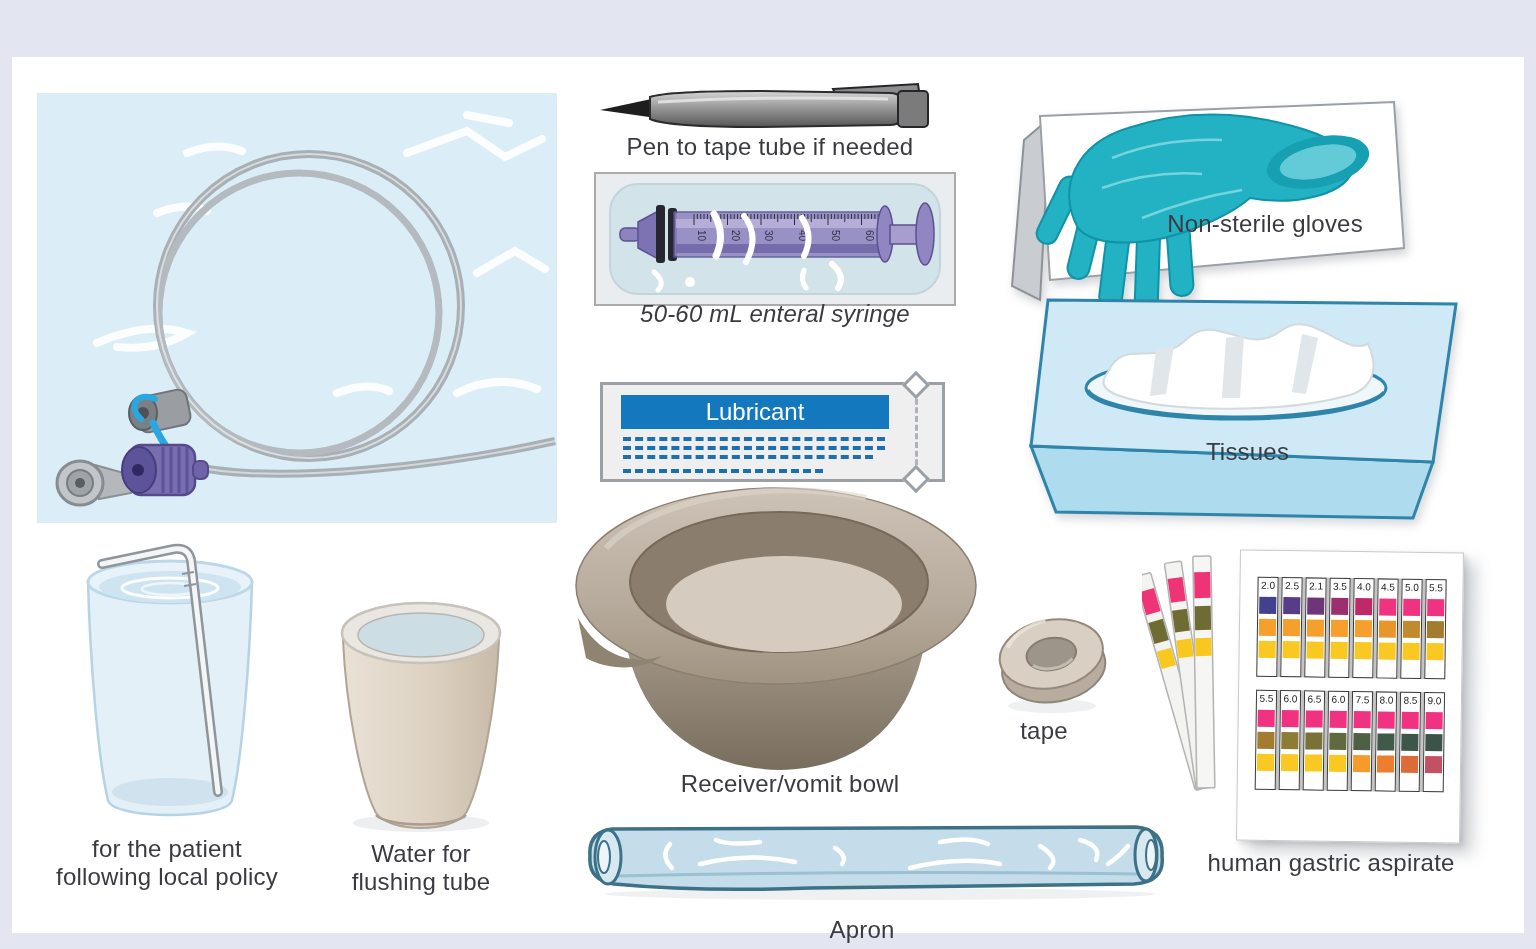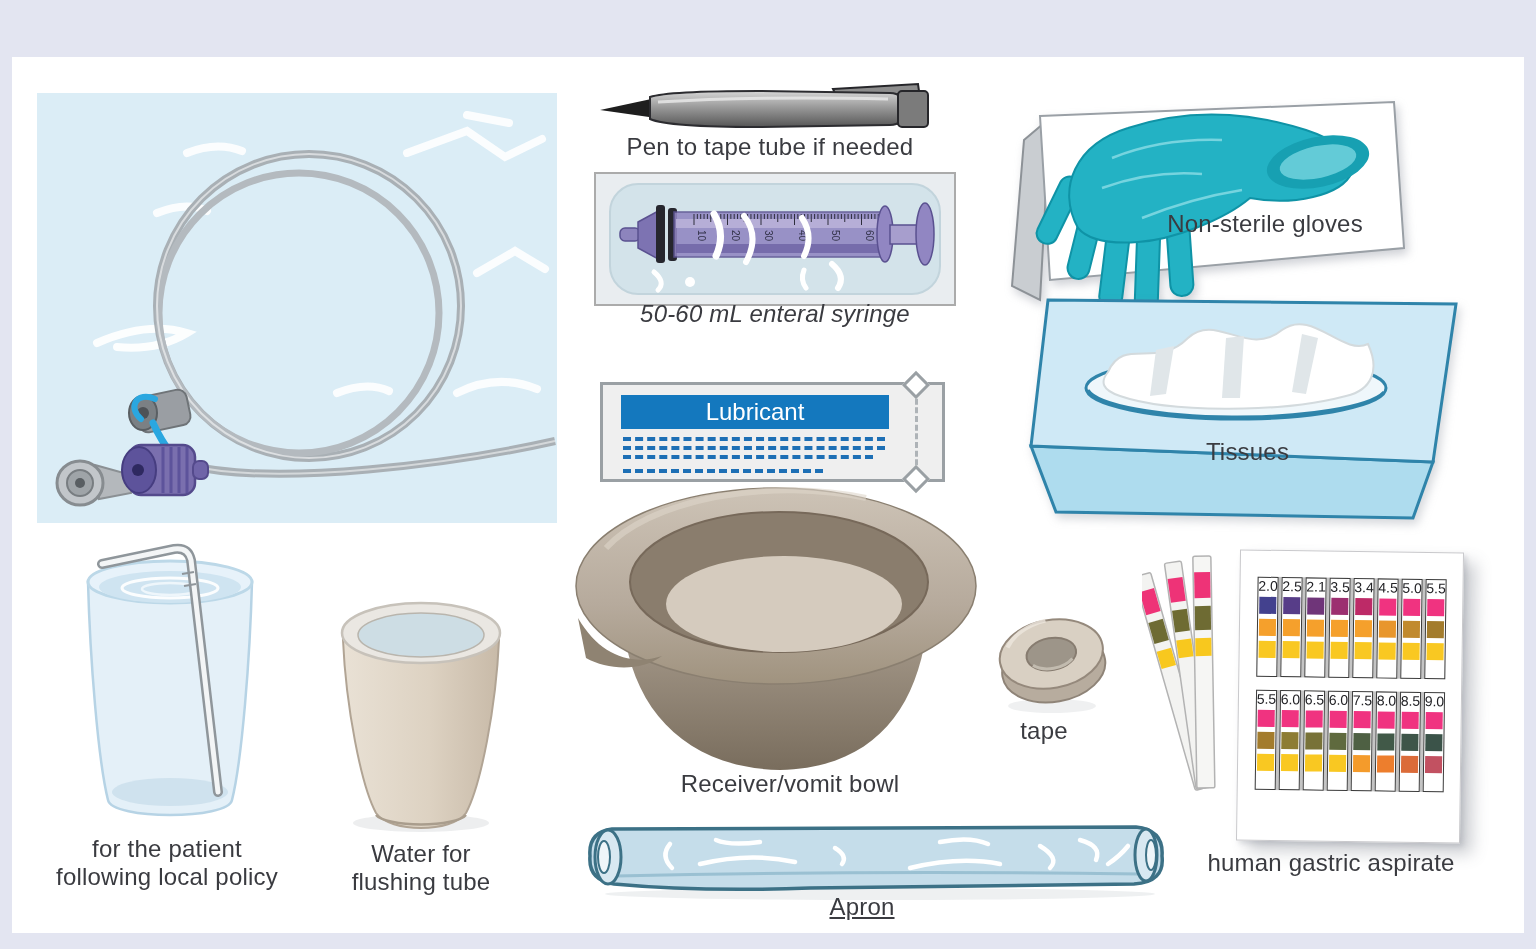--- a/index.html
+++ b/index.html
@@ -22,21 +22,21 @@
   .notch{position:absolute;width:14px;height:14px;background:#ffffff;border:3px solid #9aa0a4;transform:rotate(45deg);}
   
   .ph-card{position:absolute;left:1238px;top:551px;width:222px;height:289px;background:#ffffff;
            border:1px solid #c9c9cc;transform:rotate(0.8deg);
            box-shadow:12px 10px 16px rgba(90,95,110,0.30),3px 3px 5px rgba(90,95,110,0.18);}
   .ph-row{position:absolute;left:17px;display:flex;gap:3px;background:#c4c4c4;}
   .ph-row.r1{top:26px;}
   .ph-row.r2{top:139px;}
   .ph-strip{width:21px;height:100px;background:#ffffff;border:1px solid #3c3c3c;box-sizing:border-box;
             display:flex;flex-direction:column;align-items:center;padding-top:2px;}
-  .ph-num{font-size:14px;color:#222226;line-height:12px;}
+  .ph-num{font-size:10px;color:#222226;line-height:12px;}
   .ph-sq{width:17px;height:17px;margin-top:5px;flex:none;}
   svg{display:block;}
 </style>
 </head>
 <body>
 
 <div class="canvas">
 
 
   <div class="panel"></div>
@@ -371,21 +371,21 @@
           <div class="ph-sq" style="background: rgb(245, 160, 44);"></div>
           <div class="ph-sq" style="background: rgb(249, 200, 34);"></div>
         </div>
         <div class="ph-strip">
           <div class="ph-num">3.5</div>
           <div class="ph-sq" style="background: rgb(156, 47, 112);"></div>
           <div class="ph-sq" style="background: rgb(245, 160, 44);"></div>
           <div class="ph-sq" style="background: rgb(249, 200, 34);"></div>
         </div>
         <div class="ph-strip">
-          <div class="ph-num">3.4</div>
+          <div class="ph-num">4.0</div>
           <div class="ph-sq" style="background: rgb(189, 42, 103);"></div>
           <div class="ph-sq" style="background: rgb(245, 160, 44);"></div>
           <div class="ph-sq" style="background: rgb(249, 200, 34);"></div>
         </div>
         <div class="ph-strip">
           <div class="ph-num">4.5</div>
           <div class="ph-sq" style="background: rgb(240, 51, 128);"></div>
           <div class="ph-sq" style="background: rgb(232, 150, 44);"></div>
           <div class="ph-sq" style="background: rgb(249, 200, 34);"></div>
         </div>
@@ -470,15 +470,15 @@
       <path d="M120,48 Q170,36 215,46"></path>
       <path d="M180,26 Q150,30 136,24"></path>
       <path d="M255,32 Q268,40 262,48"></path>
       <path d="M330,52 Q380,40 420,48"></path>
       <path d="M360,26 Q390,20 408,28"></path>
       <path d="M460,30 Q480,42 470,52"></path>
       <path d="M500,24 Q522,30 516,44"></path>
       <path d="M528,48 Q540,40 548,30"></path>
     </g>
   </svg>
-  <div class="item-label" style="left:712px;top:893px;width:300px;text-decoration:underline;">Apron</div>
+  <div class="item-label" style="left:712px;top:916px;width:300px;">Apron</div>
 
 </div>
 
 </body></html>

